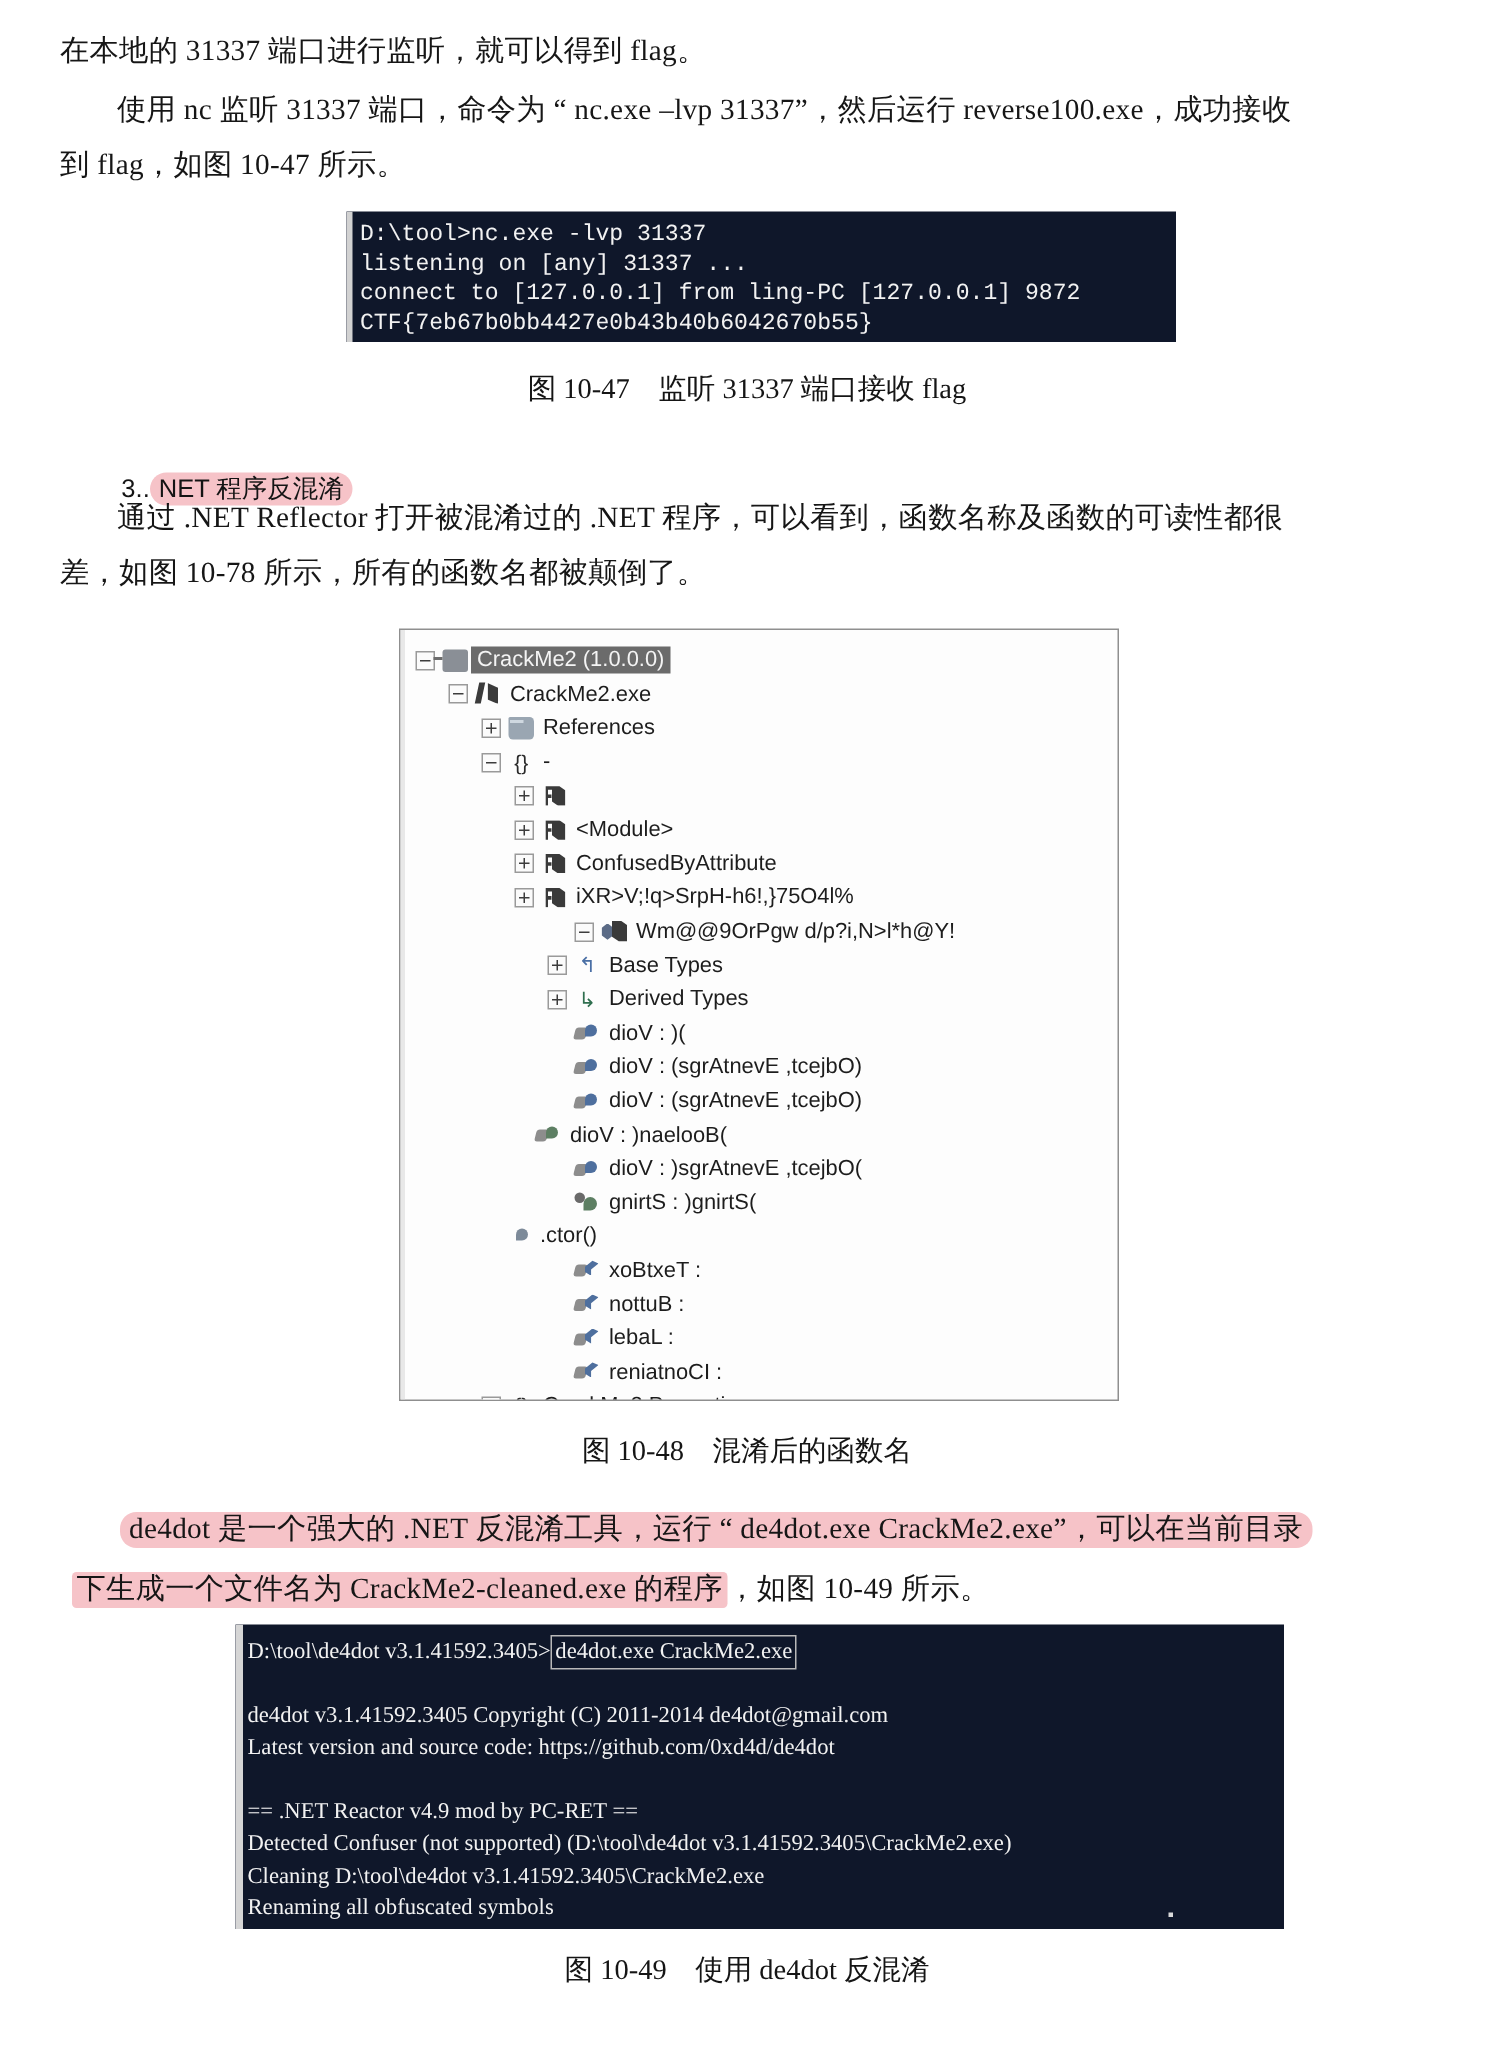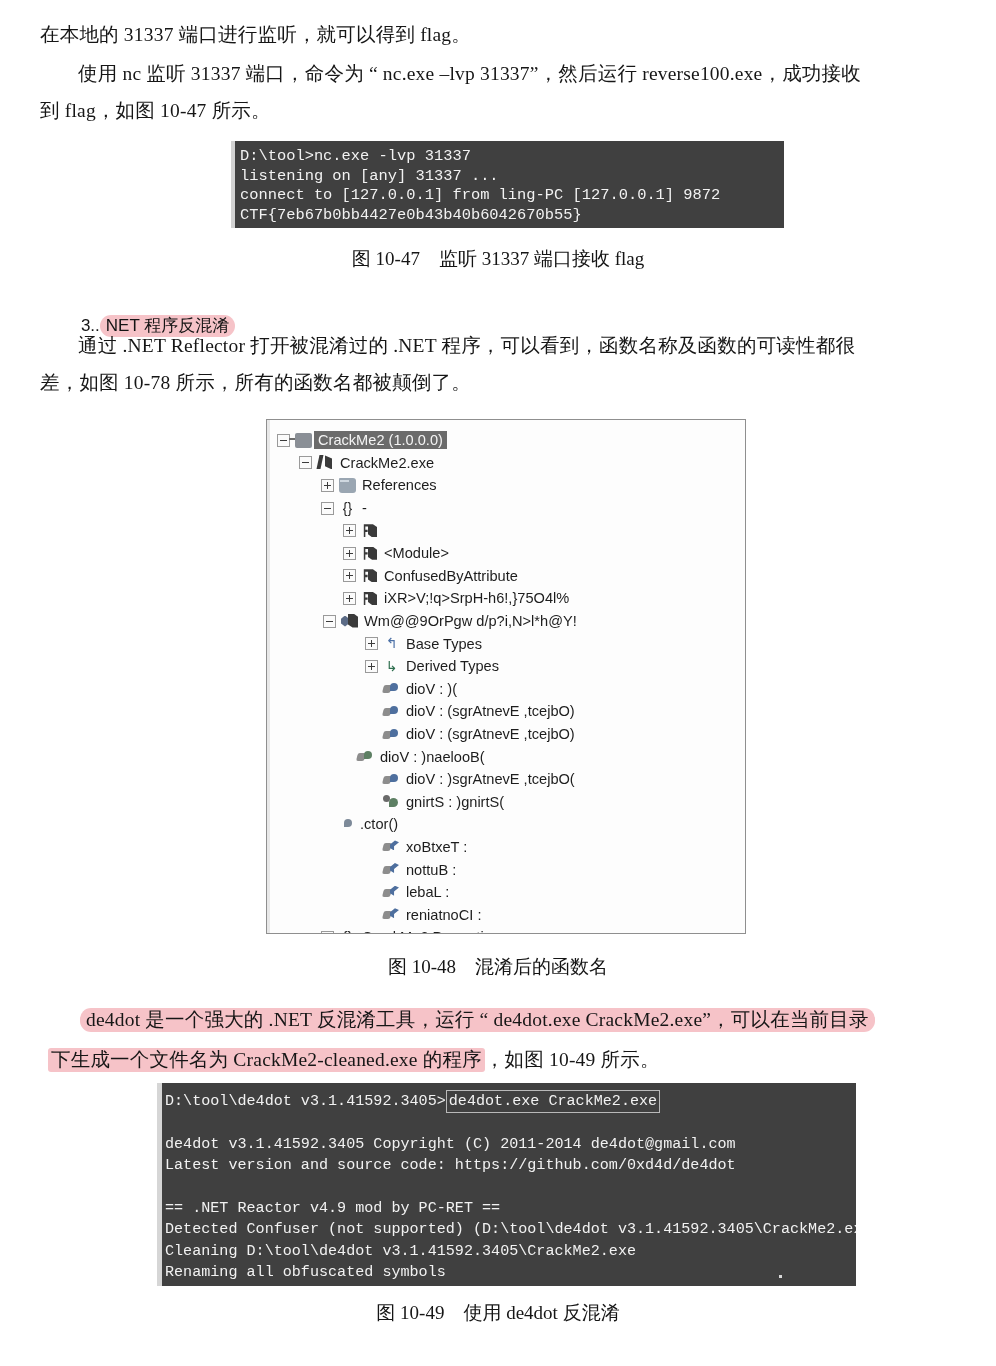--- a/index.html
+++ b/index.html
@@ -54,21 +54,21 @@
     font-size: 17px;
     font-family: "Liberation Sans", sans-serif;
     font-weight: 400;
     color: #141414;
     white-space: pre;
   }
 
   
   .terminal {
     position: absolute;
-    background: #404040;
+    background: #0f172a;
     color: #f2f2f2;
     font-family: "Liberation Mono", "DejaVu Sans Mono", monospace;
     box-sizing: border-box;
     overflow: hidden;
   }
   .terminal .edge {
     position: absolute;
     top: 0; bottom: 0; left: 0;
     width: 5px;
     background: #cdcdcd;
@@ -95,20 +95,21 @@
   #terminal-1 .edge { width: 4px; background: #d2d2d2; }
 
   #terminal-2 {
     left: 157px;
     top: 1083px;
     width: 699px;
     height: 203px;
     font-size: 15.1px;
     line-height: 21.4px;
     padding: 8px 0 0 8px;
+    font-family: Liberation Serif, serif;
   }
   #terminal-2 .edge { width: 5px; background: #d6d6d6; }
 
   .cmd-box {
     display: inline-block;
     border: 1px solid #b9b9b9;
     padding: 0 2px;
     margin: -1px 0;
   }
 
@@ -356,21 +357,21 @@
     <div class="scroll-left"></div>
     <div class="tree" id="tree-root">
         <div class="trow" style="padding-left: 10px;"><span class="tog "></span><span class="ic ic-assembly"></span><span class="tlabel sel">CrackMe2 (1.0.0.0)</span></div>
         <div class="trow" style="padding-left: 32px;"><span class="tog "></span><span class="ic ic-module"></span><span class="tlabel">CrackMe2.exe</span></div>
         <div class="trow" style="padding-left: 54px;"><span class="tog plus"></span><span class="ic ic-folder"></span><span class="tlabel">References</span></div>
         <div class="trow" style="padding-left: 54px;"><span class="tog "></span><span class="ic ic-ns"></span><span class="tlabel">-</span></div>
         <div class="trow" style="padding-left: 76px;"><span class="tog plus"></span><span class="ic ic-type"></span><span class="tlabel"></span></div>
         <div class="trow" style="padding-left: 76px;"><span class="tog plus"></span><span class="ic ic-type"></span><span class="tlabel">&lt;Module&gt;</span></div>
         <div class="trow" style="padding-left: 76px;"><span class="tog plus"></span><span class="ic ic-type"></span><span class="tlabel">ConfusedByAttribute</span></div>
         <div class="trow" style="padding-left: 76px;"><span class="tog plus"></span><span class="ic ic-type"></span><span class="tlabel">iXR&gt;V;!q&gt;SrpH-h6!,}75O4l%</span></div>
-        <div class="trow" style="padding-left: 56px;"><span class="tog "></span><span class="ic ic-class"></span><span class="tlabel">Wm@@9OrPgw d/p?i,N&gt;l*h@Y!</span></div>
+        <div class="trow" style="padding-left: 116px;"><span class="tog "></span><span class="ic ic-class"></span><span class="tlabel">Wm@@9OrPgw d/p?i,N&gt;l*h@Y!</span></div>
         <div class="trow" style="padding-left: 98px;"><span class="tog plus"></span><span class="ic ic-base"></span><span class="tlabel">Base Types</span></div>
         <div class="trow" style="padding-left: 98px;"><span class="tog plus"></span><span class="ic ic-derived"></span><span class="tlabel">Derived Types</span></div>
         <div class="trow" style="padding-left: 98px;"><span class="tog none"></span><span class="ic ic-method ic-method-pub"></span><span class="tlabel">dioV : )(</span></div>
         <div class="trow" style="padding-left: 98px;"><span class="tog none"></span><span class="ic ic-method ic-method-pub"></span><span class="tlabel">dioV : (sgrAtnevE ,tcejbO)</span></div>
         <div class="trow" style="padding-left: 98px;"><span class="tog none"></span><span class="ic ic-method ic-method-pub"></span><span class="tlabel">dioV : (sgrAtnevE ,tcejbO)</span></div>
         <div class="trow" style="padding-left: 72px;"><span class="tog none"></span><span class="ic ic-method ic-method-green"></span><span class="tlabel">dioV : )naelooB(</span></div>
         <div class="trow" style="padding-left: 98px;"><span class="tog none"></span><span class="ic ic-method ic-method-pub"></span><span class="tlabel">dioV : )sgrAtnevE ,tcejbO(</span></div>
         <div class="trow" style="padding-left: 98px;"><span class="tog none"></span><span class="ic ic-static"></span><span class="tlabel">gnirtS : )gnirtS(</span></div>
         <div class="trow" style="padding-left: 52px;"><span class="tog none"></span><span class="ic ic-method ic-method-ctor"></span><span class="tlabel">.ctor()</span></div>
         <div class="trow" style="padding-left: 98px;"><span class="tog none"></span><span class="ic ic-prop"></span><span class="tlabel">xoBtxeT :</span></div>

